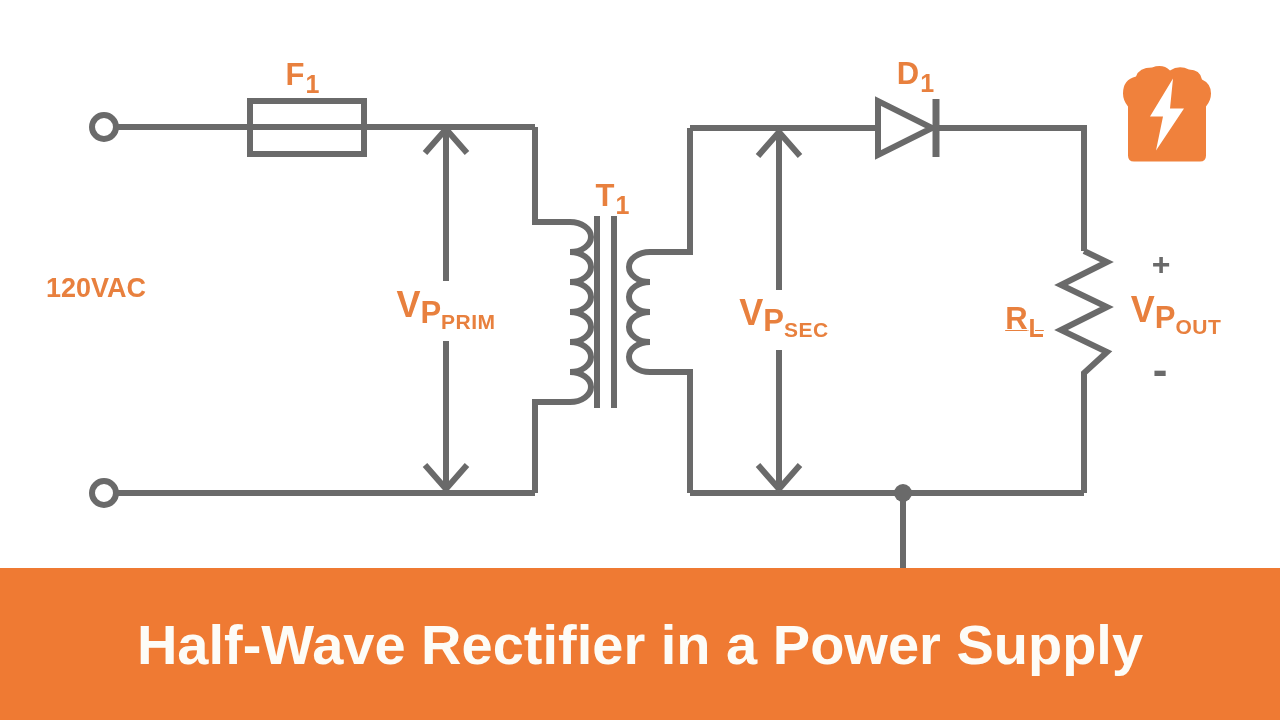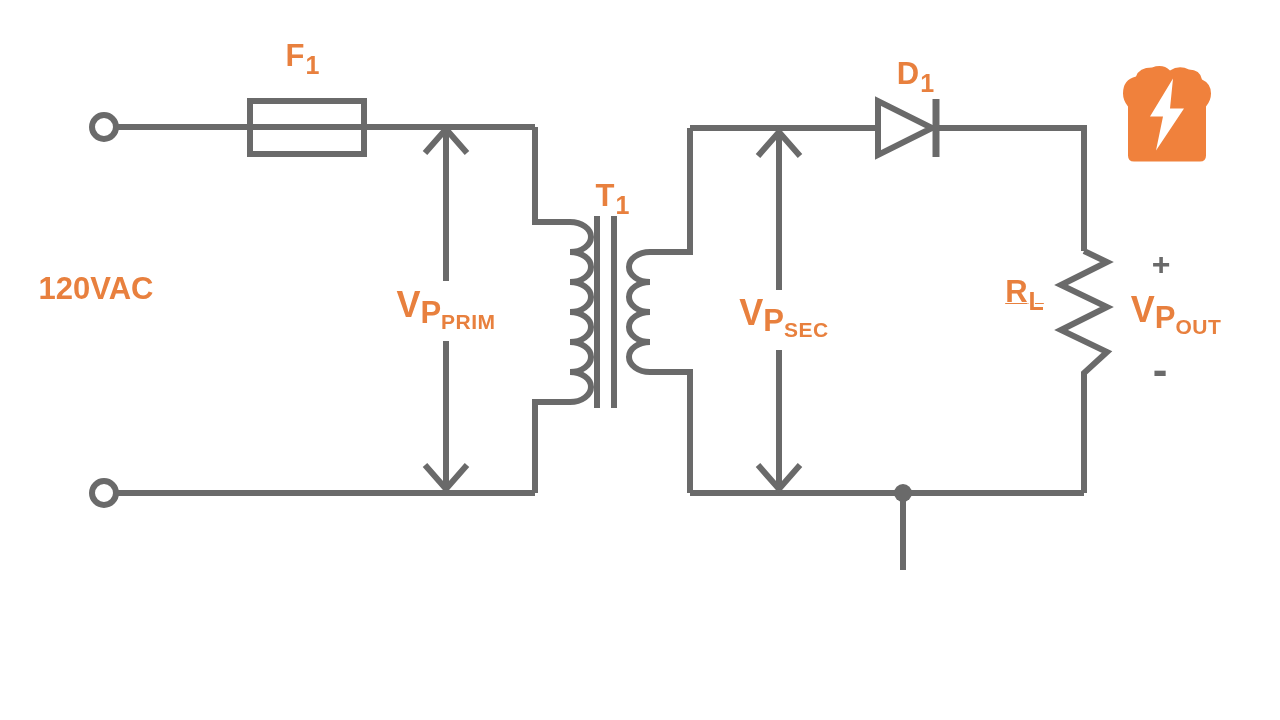--- a/index.html
+++ b/index.html
@@ -16,21 +16,21 @@
   .lbl{
     position:absolute;color:var(--label-orange,#E8803E);
     font-weight:700;white-space:nowrap;transform:translateX(-50%);
     line-height:1;
   }
   .comp .main{font-size:31px;}
   .comp .sub{font-size:25px;position:relative;top:8px;left:1px;}
   .vlabel .v{font-size:36px;}
   .vlabel .p{font-size:31px;position:relative;top:6px;}
   .vlabel .s{font-size:21px;position:relative;top:12px;letter-spacing:.5px;}
-  .source{font-size:31px;line-height:33px;text-align:center;}
+  .source{font-size:27px;line-height:33px;text-align:center;}
   .sign{color:var(--wire-gray,#6A6A6A);font-weight:700;}
   .plus{font-size:32px;}
   .minus{font-size:44px;}
   .banner{
     position:absolute;left:0;top:568px;width:1280px;height:152px;
     background:var(--banner-orange,#EF7A33);
     display:flex;align-items:center;justify-content:center;
   }
   .banner-title{
     color:var(--banner-text,#FDFCF7);font-size:56px;font-weight:700;
@@ -90,46 +90,49 @@
     <path fill="var(--logo-orange,#F0813C)" d="M 11 95 Q 5 95 5 89 L 5 40 Q 0 34 0 27 Q 0 13 13 10 Q 16 1 29 1
          Q 40 -3 47 4 Q 56 -2 66 3 Q 77 3 79 13 Q 88 17 88 27 Q 88 34 83 40
          L 83 89 Q 83 95 77 95 Z"></path>
     <path fill="#ffffff" d="M 50 12 L 27 50 H 40 L 33 84 L 61 42 H 47 Z"></path>
   </svg>
 
   <div class="lbl source" style="left:96px;top:272px;">
     <div>120VAC</div>
   </div>
 
-  <div class="lbl comp" style="left:302px;top:40px;">
+  <div class="lbl comp" style="left:302px;top:59px;">
     <span class="main">F</span><span class="sub">1</span>
   </div>
 
   <div class="lbl comp" style="left:612px;top:180px;">
     <span class="main">T</span><span class="sub">1</span>
   </div>
 
   <div class="lbl comp" style="left:903px;top:58px;margin-left:12px;">
     <span class="main">D</span><span class="sub">1</span>
   </div>
 
   <div class="lbl vlabel" style="left:446px;top:287px;">
     <span class="v">V</span><span class="p">P</span><span class="s">PRIM</span>
   </div>
 
   <div class="lbl vlabel" style="left:784px;top:295px;">
     <span class="v">V</span><span class="p">P</span><span class="s">SEC</span>
   </div>
 
-  <div class="lbl comp" style="left:1024px;top:276px;text-decoration:underline;">
+  <div class="lbl comp" style="left:1024px;top:303px;text-decoration:underline;">
     <span class="main">R</span><span class="sub">L</span>
   </div>
 
   <div class="lbl sign plus" style="left:1161px;top:248px;">+</div>
 
   <div class="lbl vlabel" style="left:1176px;top:292px;">
     <span class="v">V</span><span class="p">P</span><span class="s">OUT</span>
   </div>
 
   <div class="lbl sign minus" style="left:1160px;top:348px;">-</div>
 
+  <div class="banner">
+    <div class="banner-title">Half-Wave Rectifier in a Power Supply</div>
+  </div>
 
 </div>
 
 </body></html>

